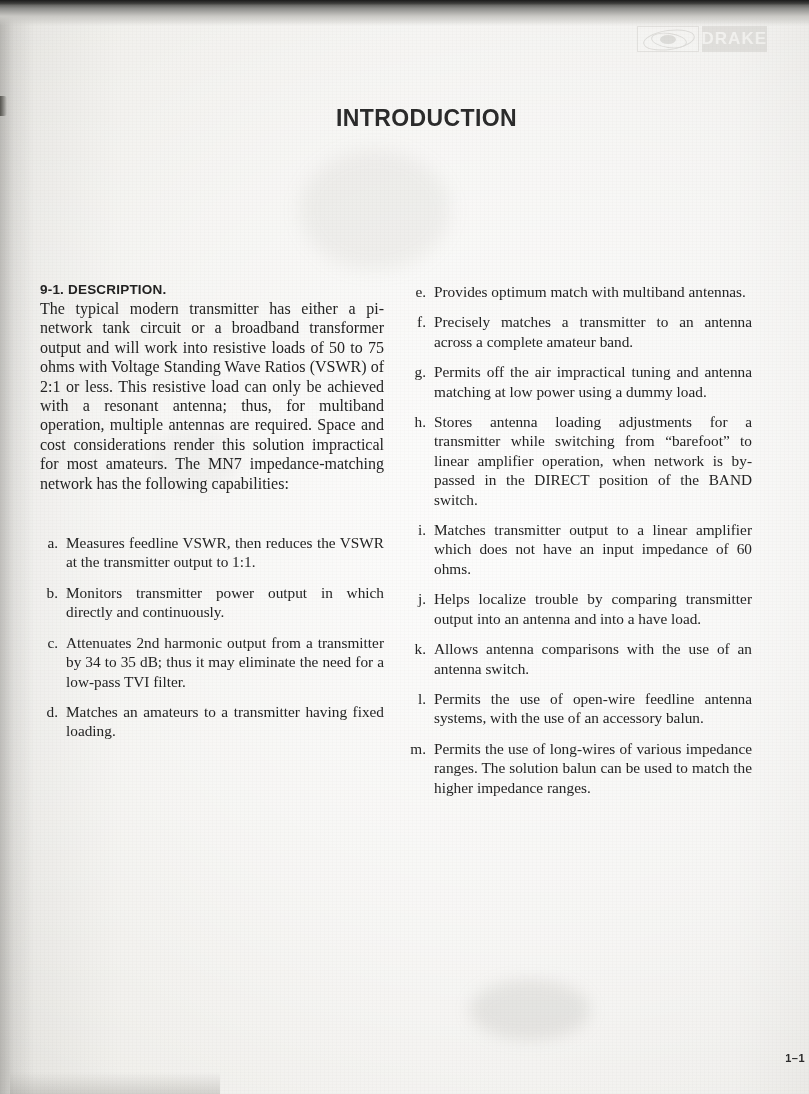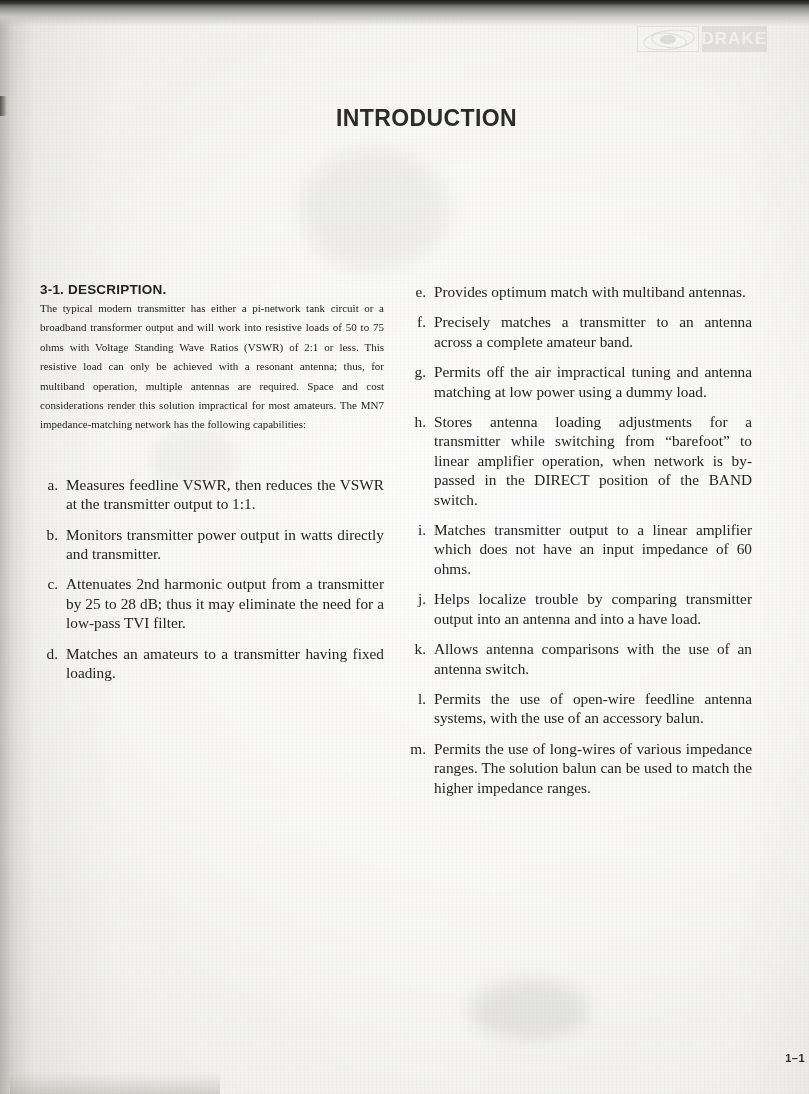--- a/index.html
+++ b/index.html
@@ -132,21 +132,21 @@
   #col-right{left:368px;}
 
   .sec-head{
     font-family:"Liberation Sans",sans-serif;
     font-weight:bold;font-size:13.5px;
     color:#222;
     letter-spacing:.2px;
     margin-bottom:2px;
   }
   .para{
-    font-size:11px;
+    font-size:16px;
     line-height:19.4px;
     text-align:justify;
     color:#232323;
     margin:0;
   }
 
   ul.items{list-style:none;margin:0;padding:0;}
   ul.items li{
     position:relative;
     padding-left:26px;
@@ -210,34 +210,34 @@
     </div>
   </div>
 
   <div id="headings">
     <div class="head" id="doctitle">INTRODUCTION</div>
   </div>
 
   <div id="cols">
 
     <div class="col" id="col-left">
-      <div class="sec-head">3-1. DESCRIPTION.</div>
+      <div class="sec-head">9-1. DESCRIPTION.</div>
       <p class="para">The typical modern transmitter has either a pi-network tank circuit or a broadband transformer output  and will work into resistive loads of 50 to 75 ohms with Voltage Standing Wave Ratios (VSWR) of 2:1 or less. This resistive load can only be achieved with a resonant antenna; thus, for multiband operation, multiple antennas are required. Space and cost considerations render this solution impractical for most amateurs. The MN7 impedance-matching network has the following capabilities:</p>
       <ul class="items" id="list-left">
           <li>
             <span class="mk">a.</span>
             <span class="tx">Measures feedline VSWR, then reduces the VSWR at the transmitter output to 1:1.</span>
           </li>
           <li>
             <span class="mk">b.</span>
-            <span class="tx">Monitors transmitter power output in watts directly and transmitter.</span>
+            <span class="tx">Monitors transmitter power output in which directly and continuously.</span>
           </li>
           <li>
             <span class="mk">c.</span>
-            <span class="tx">Attenuates 2nd harmonic output from a transmitter by 25 to 28 dB; thus it may eliminate the need for a low-pass TVI filter.</span>
+            <span class="tx">Attenuates 2nd harmonic output from a transmitter by 34 to 35 dB; thus it may eliminate the need for a low-pass TVI filter.</span>
           </li>
           <li>
             <span class="mk">d.</span>
             <span class="tx">Matches an amateurs to a transmitter having fixed loading.</span>
           </li>
         </ul>
     </div>
 
     <div class="col" id="col-right">
       <ul class="items" id="list-right">

